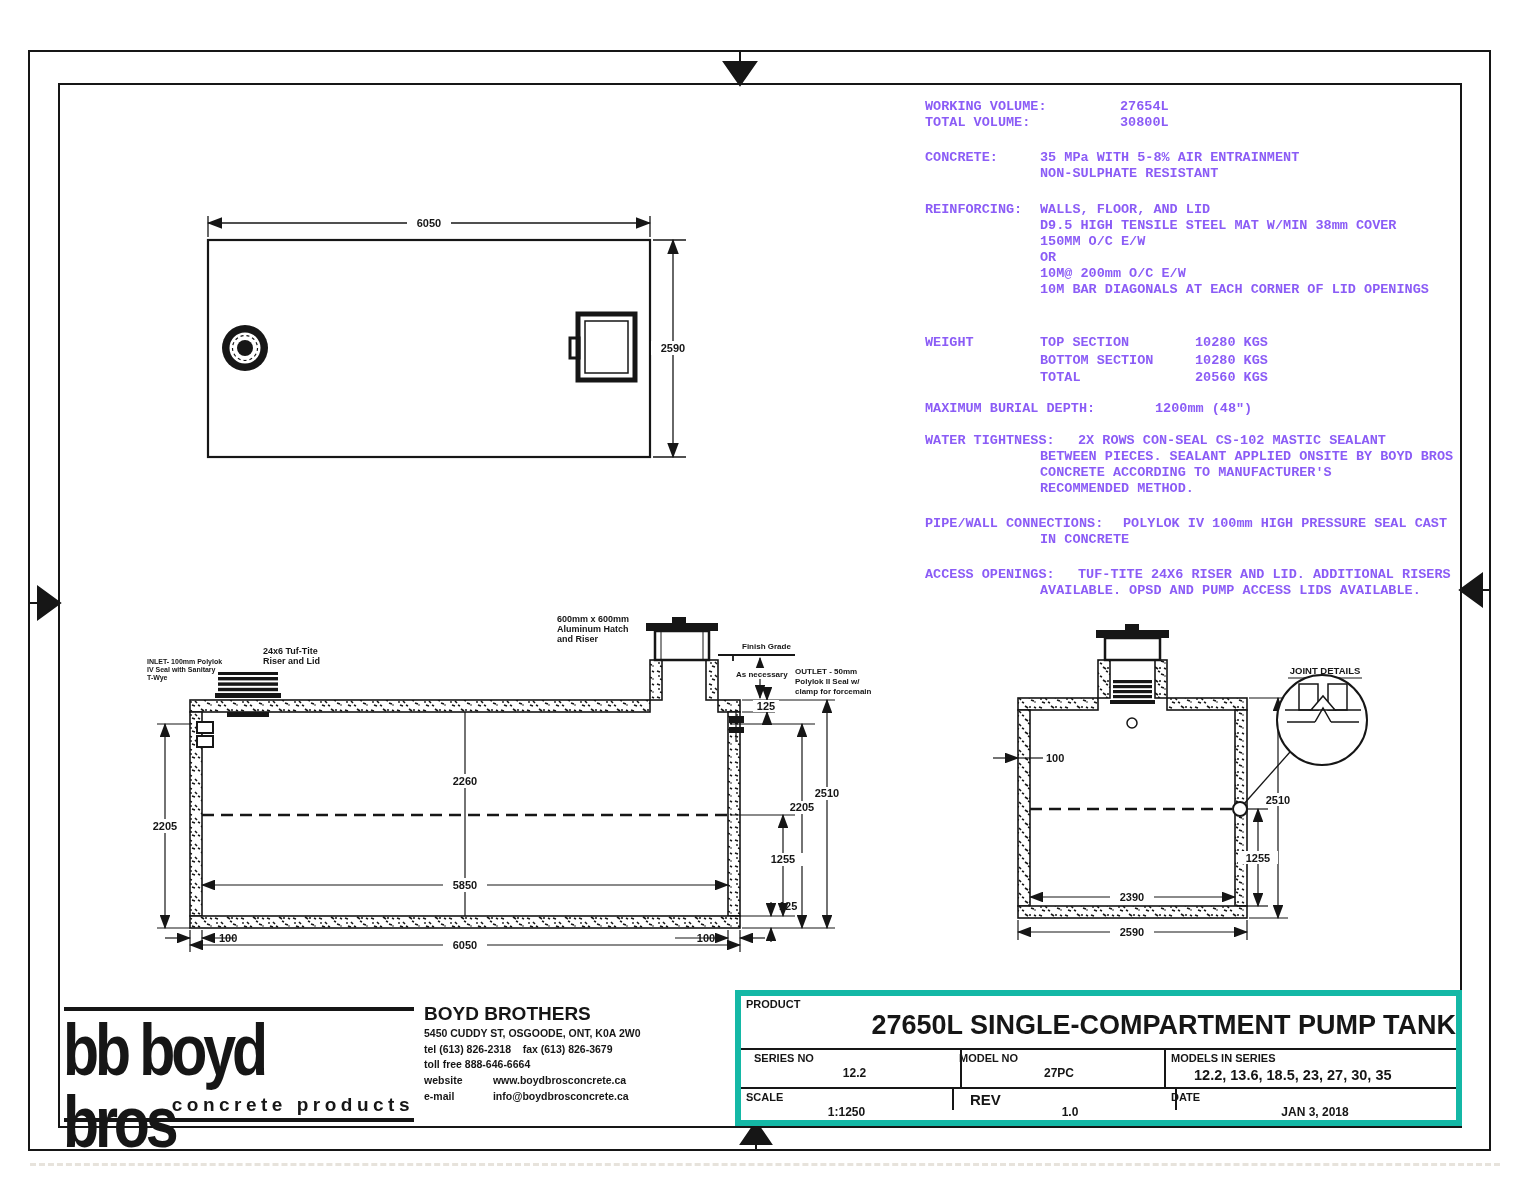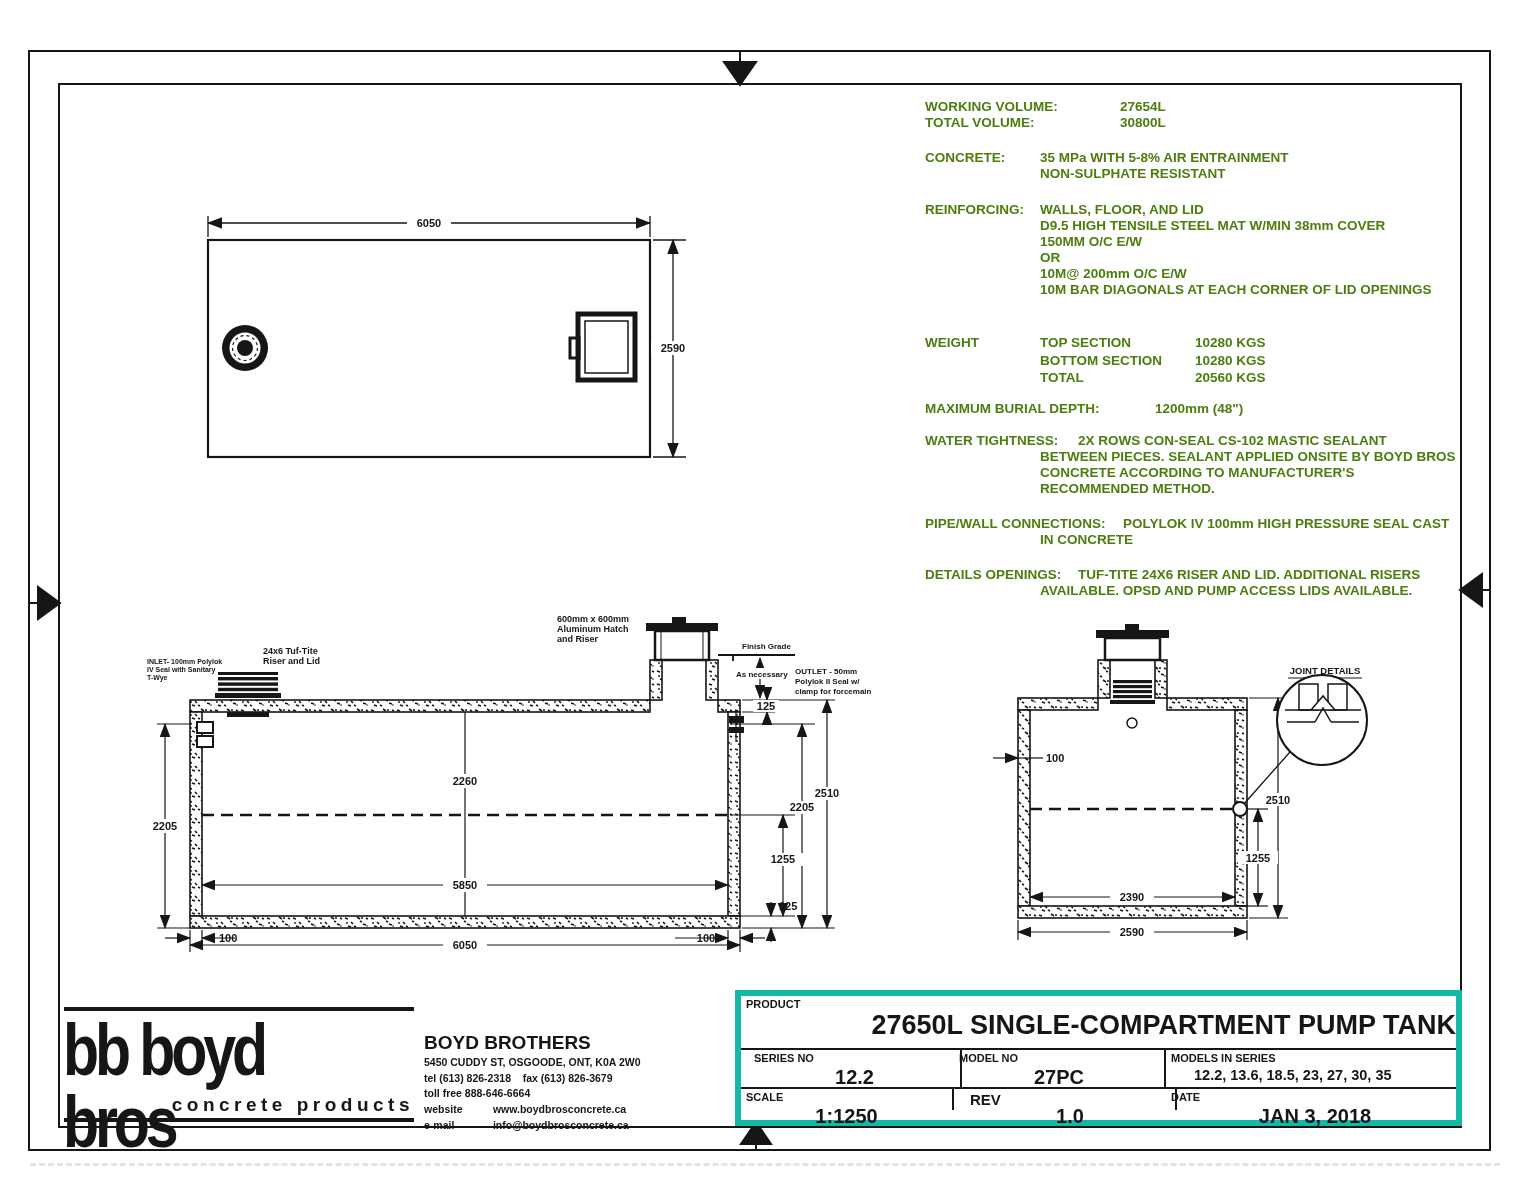--- a/index.html
+++ b/index.html
@@ -1,29 +1,29 @@
 <!DOCTYPE html>
 <html><head>
 <meta charset="utf-8">
 <style>
   html,body{margin:0;padding:0;background:#f6f5f2;}
   #sheet{position:relative;width:1536px;height:1187px;background:#ffffff;overflow:hidden;
          font-family:"Liberation Sans",sans-serif;color:#161616;}
   .abs{position:absolute;}
-  .t{position:absolute;white-space:nowrap;font-weight:bold;color:#4d7c0f;font-size:13.5px;line-height:1.1;}
+  .t{position:absolute;white-space:nowrap;font-weight:bold;color:#8b5cf6;font-size:13.5px;line-height:1.1;font-family:Liberation Mono, monospace;}
   .border-box{position:absolute;border:2.5px solid #161616;box-sizing:border-box;}
   svg text{font-family:"Liberation Sans",sans-serif;font-weight:bold;fill:#161616;}
   .dimtxt{font-size:11px;}
   .tinytxt{font-size:8px;}
   
   #ptable{position:absolute;left:735px;top:990px;width:727px;height:136px;border:6px solid #14b8a6;box-sizing:border-box;}
   .prow{position:relative;box-sizing:border-box;width:100%;}
   .pcell{position:absolute;top:0;height:100%;box-sizing:border-box;}
   .plabel{position:absolute;left:5px;top:2px;font-size:11px;font-weight:bold;}
-  .pval{position:absolute;width:100%;text-align:center;font-size:20px;font-weight:bold;top:16px;}
+  .pval{position:absolute;width:100%;text-align:center;font-size:12px;font-weight:bold;top:16px;}
   #logo-main{font-size:72px;font-weight:800;letter-spacing:-5px;transform:scaleX(0.82);transform-origin:left top;line-height:1;}
   .rule{position:absolute;background:#161616;height:4px;}
   #company div{font-size:10.5px;font-weight:bold;line-height:1.5;}
   #scan-dashes{position:absolute;left:30px;top:1163px;width:1470px;border-top:3px dashed #e7e3dc;}
 </style>
 </head>
 <body>
 
 <div id="sheet">
 
@@ -76,21 +76,21 @@
     <div class="t" style="left:925px;top:434px">WATER TIGHTNESS:</div>
     <div class="t" style="left:1078px;top:434px">2X ROWS CON-SEAL CS-102 MASTIC SEALANT</div>
     <div class="t" style="left:1040px;top:450px">BETWEEN PIECES.  SEALANT APPLIED ONSITE BY BOYD BROS</div>
     <div class="t" style="left:1040px;top:466px">CONCRETE ACCORDING TO MANUFACTURER'S</div>
     <div class="t" style="left:1040px;top:482px">RECOMMENDED METHOD.</div>
 
     <div class="t" style="left:925px;top:517px">PIPE/WALL CONNECTIONS:</div>
     <div class="t" style="left:1123px;top:517px">POLYLOK IV 100mm HIGH PRESSURE SEAL CAST</div>
     <div class="t" style="left:1040px;top:533px">IN CONCRETE</div>
 
-    <div class="t" style="left:925px;top:568px">DETAILS OPENINGS:</div>
+    <div class="t" style="left:925px;top:568px">ACCESS OPENINGS:</div>
     <div class="t" style="left:1078px;top:568px">TUF-TITE 24X6 RISER AND LID.  ADDITIONAL RISERS</div>
     <div class="t" style="left:1040px;top:584px">AVAILABLE.  OPSD AND PUMP ACCESS LIDS AVAILABLE.</div>
   </div>
 
   <svg class="abs" style="left:180px;top:190px" width="530" height="285" viewBox="0 0 530 285">
     <defs>
       <marker id="pv-a" markerWidth="12" markerHeight="9" refX="11" refY="4.5" orient="auto-start-reverse">
         <path d="M0,0 L12,4.5 L0,9 z" fill="#161616"></path>
       </marker>
     </defs>
@@ -338,21 +338,21 @@
     </g>
   </svg>
 
   <div class="abs" style="left:60px;top:1002px;width:358px;height:124px;">
     <div class="rule" style="left:4px;top:5px;width:350px;"></div>
     <div id="logo-main" class="abs" style="left:3px;top:12px;">bb boyd bros</div>
     <div class="abs" style="left:46px;top:92px;width:308px;text-align:right;font-size:19px;font-weight:800;letter-spacing:4.5px;">concrete products</div>
     <div class="rule" style="left:4px;top:116px;width:350px;"></div>
   </div>
 
-  <div id="company" class="abs" style="left:424px;top:1003px;width:300px;margin-top:29px;">
+  <div id="company" class="abs" style="left:424px;top:1003px;width:300px;">
     <div style="font-size:19px;font-weight:800;line-height:1.2;">BOYD BROTHERS</div>
     <div>5450 CUDDY ST, OSGOODE, ONT, K0A 2W0</div>
     <div>
       <span>tel (613) 826-2318</span>&nbsp;&nbsp;&nbsp;
       <span>fax (613) 826-3679</span>
     </div>
     <div>toll free 888-646-6664</div>
     <div>
       <span style="display:inline-block;width:66px;">website</span>
       <span>www.boydbrosconcrete.ca</span>

